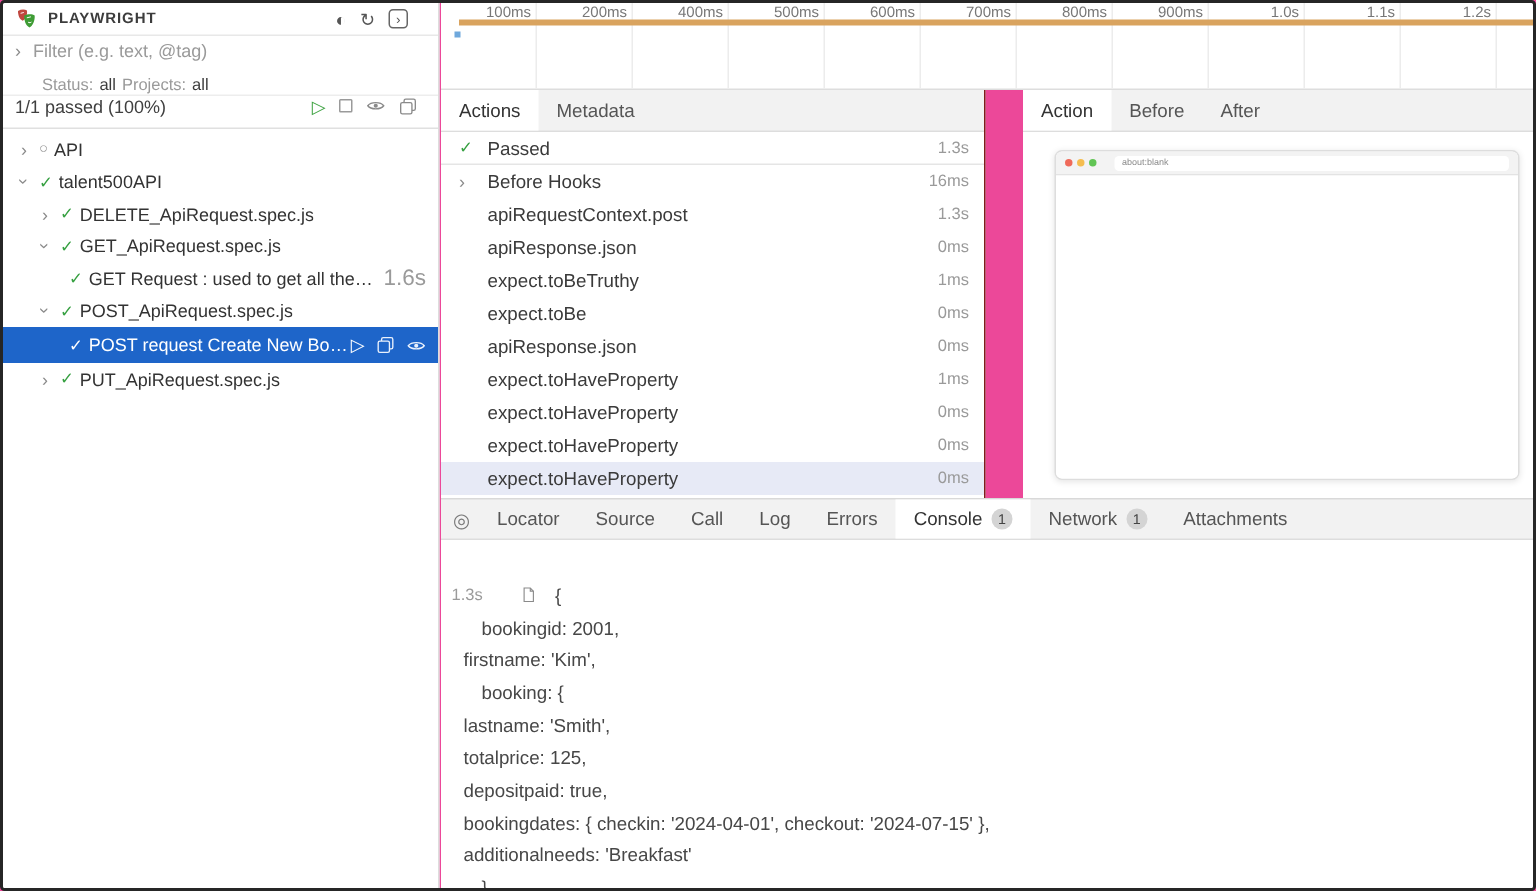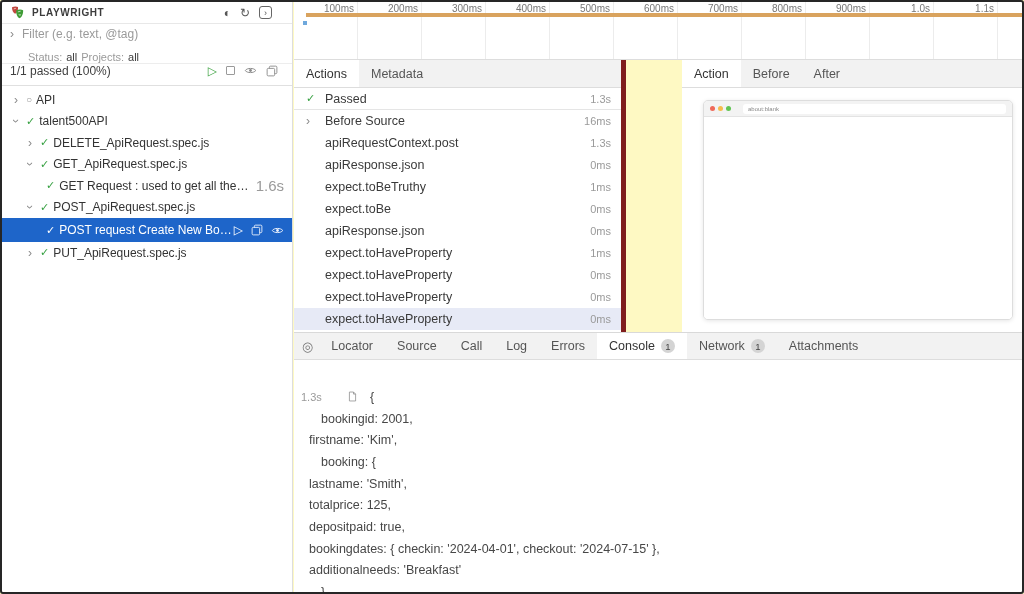--- a/index.html
+++ b/index.html
@@ -1,18 +1,18 @@
 <!DOCTYPE html>
 <html><head>
 <meta charset="utf-8">
 <style>
   * { margin:0; padding:0; box-sizing:border-box; }
   html,body { background:#fff; }
   body { font-family:"Liberation Sans", sans-serif; color:#333; }
-  #frame { position:relative; width:1024px; height:594px; background:#fef9c3; overflow:hidden; }
+  #frame { position:relative; width:1024px; height:594px; background:#ec4899; overflow:hidden; }
   .frame-border { position:absolute; inset:0; border:2px solid #262626; border-radius:3px; pointer-events:none; z-index:90; }
 
   
   #sidebar { position:absolute; left:2px; top:2px; width:291px; height:590px; background:#fff; border-right:1px solid #ddd; }
   .pw-header { height:22px; display:flex; align-items:center; padding:0 20px 0 8px; border-bottom:1px solid #e8e8e8; }
   .pw-logo { width:15px; height:15px; margin-right:7px; flex:0 0 auto; }
   .pw-title { font-size:10px; font-weight:bold; letter-spacing:.6px; color:#3c3c3c; }
   .hdr-icons { margin-left:auto; display:flex; align-items:center; gap:9px; color:#555; }
   .hdr-ico { font-size:12px; line-height:1; cursor:pointer; }
   .boxed-chevron { width:13px; height:13px; border:1px solid #666; border-radius:3px; font-size:9px; display:flex; align-items:center; justify-content:center; color:#555; }
@@ -50,21 +50,21 @@
   .tl-bar { position:absolute; left:12px; right:0; top:11px; height:4px; background:#d9a35e; }
   .tl-dot { position:absolute; left:9px; top:19px; width:4px; height:4px; background:#6fa8dc; }
 
   
   .tabbar { height:28px; background:#f2f2f2; border-bottom:1px solid #ddd; display:flex; align-items:stretch; font-size:12.5px; color:#555; }
   .tab { display:flex; align-items:center; padding:0 12px; cursor:pointer; white-space:nowrap; }
   .tab.active { background:#fff; color:#333; }
   .badge { display:inline-flex; align-items:center; justify-content:center; width:14px; height:14px; border-radius:50%; background:#d4d4d4; color:#444; font-size:9.5px; margin-left:6px; }
 
   
-  #actions-panel { position:absolute; left:294px; top:60px; width:332px; height:272px; background:#fff; border-right:5px solid #7f1d1d; overflow:hidden; }
+  #actions-panel { position:absolute; left:294px; top:60px; width:363px; height:272px; background:#fff; border-right:1px solid #7f1d1d; overflow:hidden; }
   .action-row { height:22px; display:flex; align-items:center; font-size:12.5px; color:#3a3a3a; padding-left:12px; cursor:pointer; }
   .action-row .check { color:#36a041; font-size:11px; width:14px; }
   .action-row .chev { color:#8a8a8a; font-size:12px; width:14px; }
   .action-row .spacer { width:14px; }
   .action-row .nm { margin-left:5px; }
   .action-row .dur { margin-left:auto; padding-right:10px; color:#9a9a9a; font-size:11px; }
   .action-row.passed-row { border-bottom:1px solid #e5e5e5; }
   .action-row.selected { background:#e7eaf6; }
 
   
@@ -193,21 +193,20 @@
         <span class="check">✓</span>
         <span class="lbl">PUT_ApiRequest.spec.js</span>
       </div>
     </div>
   </aside>
 
   <div id="timeline">
     <div class="ticks">
       <span class="tick-cell">100ms</span>
       <span class="tick-cell">200ms</span>
-      <span class="tick-cell">300ms</span>
       <span class="tick-cell">400ms</span>
       <span class="tick-cell">500ms</span>
       <span class="tick-cell">600ms</span>
       <span class="tick-cell">700ms</span>
       <span class="tick-cell">800ms</span>
       <span class="tick-cell">900ms</span>
       <span class="tick-cell">1.0s</span>
       <span class="tick-cell">1.1s</span>
       <span class="tick-cell">1.2s</span>
     </div>
@@ -221,21 +220,21 @@
       <span class="tab">Metadata</span>
     </div>
     <div>
       <div class="action-row passed-row">
         <span class="check">✓</span>
         <span class="nm">Passed</span>
         <span class="dur">1.3s</span>
       </div>
       <div class="action-row">
         <span class="chev">›</span>
-        <span class="nm">Before Source</span>
+        <span class="nm">Before Hooks</span>
         <span class="dur">16ms</span>
       </div>
       <div class="action-row">
         <span class="spacer"></span>
         <span class="nm">apiRequestContext.post</span>
         <span class="dur">1.3s</span>
       </div>
       <div class="action-row">
         <span class="spacer"></span>
         <span class="nm">apiResponse.json</span>

